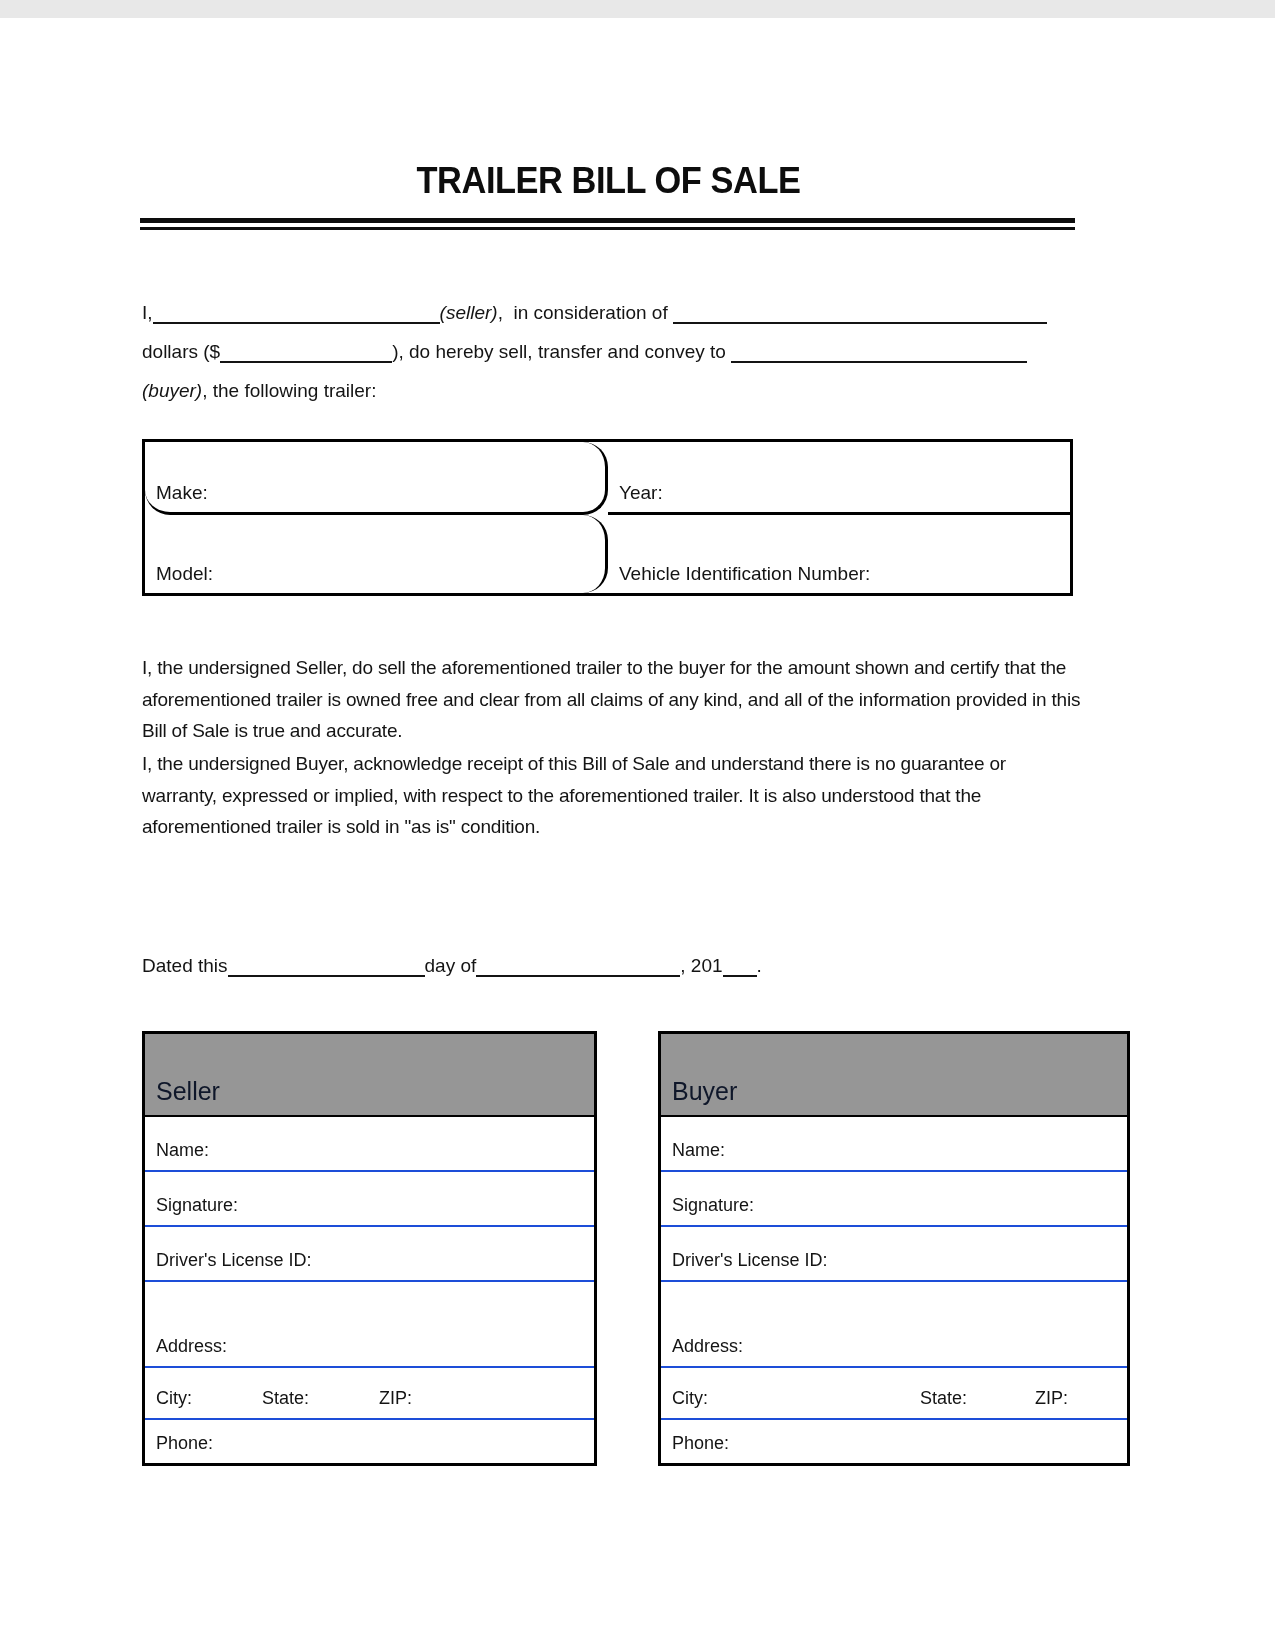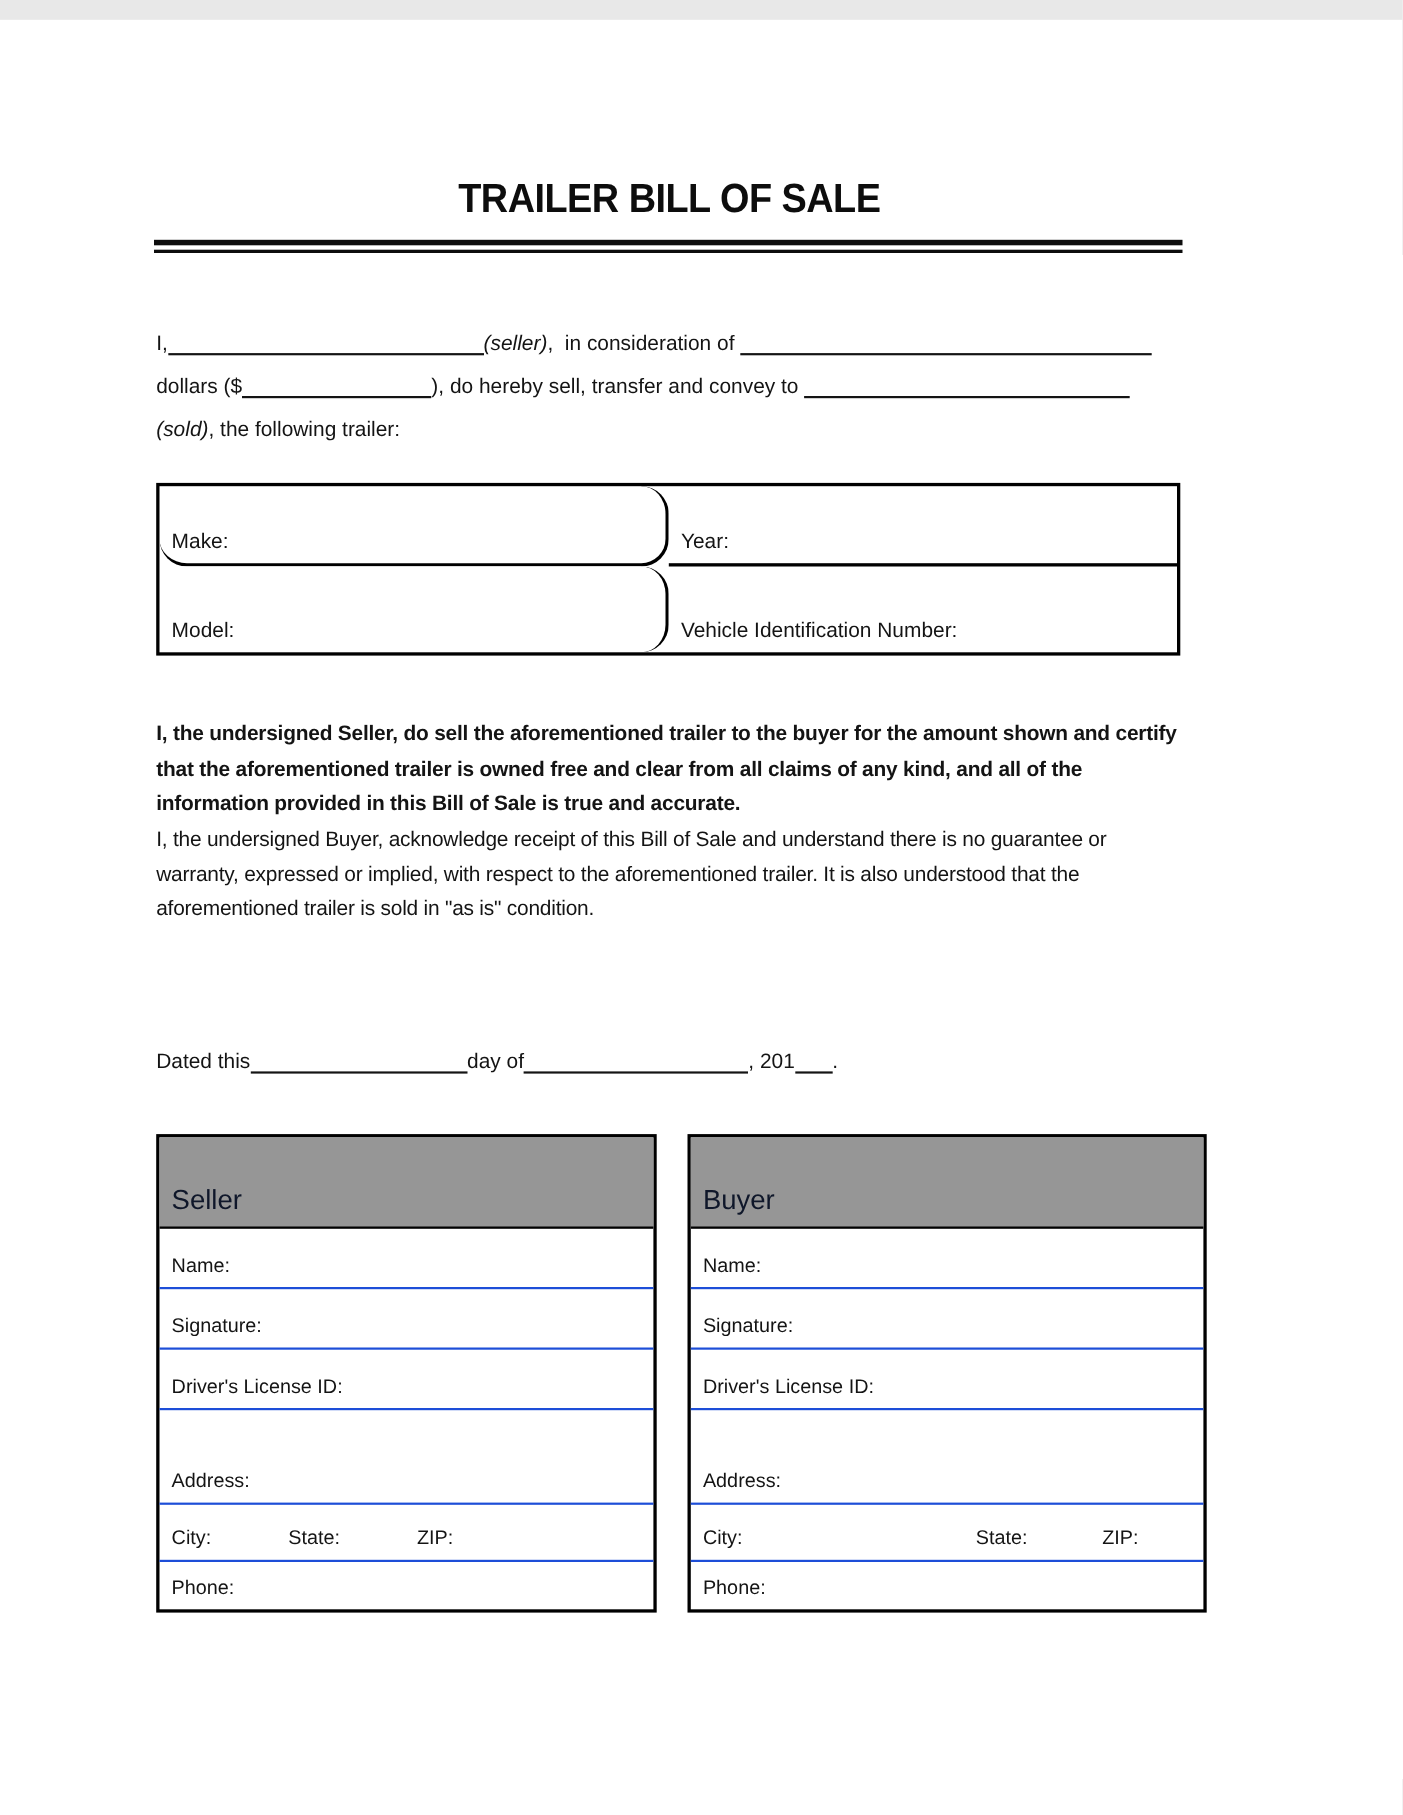--- a/index.html
+++ b/index.html
@@ -46,37 +46,37 @@
     padding:0 0 8px 11px; font-size:19px; box-sizing:border-box;
   }
   .t-cell.col1 { border-right:3px solid #000;border-radius:25px; }
   .t-cell.row1 { border-bottom:3px solid #000; }
 
   
   .statement {
     position:absolute; left:142px; width:942px;
     font-size:19px; line-height:31.5px; letter-spacing:-0.2px;
   }
-  .statement.seller { top:634px;font-weight:bold; }
+  .statement.seller { top:634px; }
   .statement.buyer  { top:730px; }
 
   
   .dated { position:absolute; left:142px; top:928px; font-size:19px; line-height:39px; white-space:pre; }
   .b-day   { width:197px; }
   .b-month { width:204px; }
   .b-year  { width:34px; }
 
   
   .party-box {
     position:absolute; top:1013px; height:435px;
     border:3px solid #000; box-sizing:border-box;
     display:flex; flex-direction:column; background:#fff;
   }
   .party-box.seller { left:142px; width:455px; }
-  .party-box.buyer  { left:625px; width:472px; }
+  .party-box.buyer  { left:658px; width:472px; }
   .party-header {
     flex:0 0 72px; background:#969696; border-bottom:2px solid #000;
     display:flex; align-items:flex-end; padding:0 0 9px 11px;
     font-size:25px; color:#0f172a;
   }
   .p-row {
     display:flex; align-items:flex-end; box-sizing:border-box;
     border-bottom:2px solid #1d4ed8; padding:0 0 9px 11px; font-size:18px;
   }
   .r-name, .r-sig, .r-lic { flex:0 0 55px; }
@@ -92,21 +92,21 @@
 <body>
 
 <div class="page">
 
   <div class="doc-title">TRAILER BILL OF SALE</div>
   <div class="title-rule"></div>
 
   <div class="intro">
     <div class="line"><span>I,</span><span class="blank b-seller"></span><span class="it">(seller)</span><span>,  in consideration of </span><span class="blank b-consid"></span></div>
     <div class="line"><span>dollars ($</span><span class="blank b-amount"></span><span>), do hereby sell, transfer and convey to </span><span class="blank b-buyer"></span></div>
-    <div class="line"><span class="it">(sold)</span><span>, the following trailer:</span></div>
+    <div class="line"><span class="it">(buyer)</span><span>, the following trailer:</span></div>
   </div>
 
   <div class="trailer-table">
     <div class="t-cell col1 row1">
         <span>Make:</span>
       </div>
     <div class="t-cell row1">
         <span>Year:</span>
       </div>
     <div class="t-cell col1">

